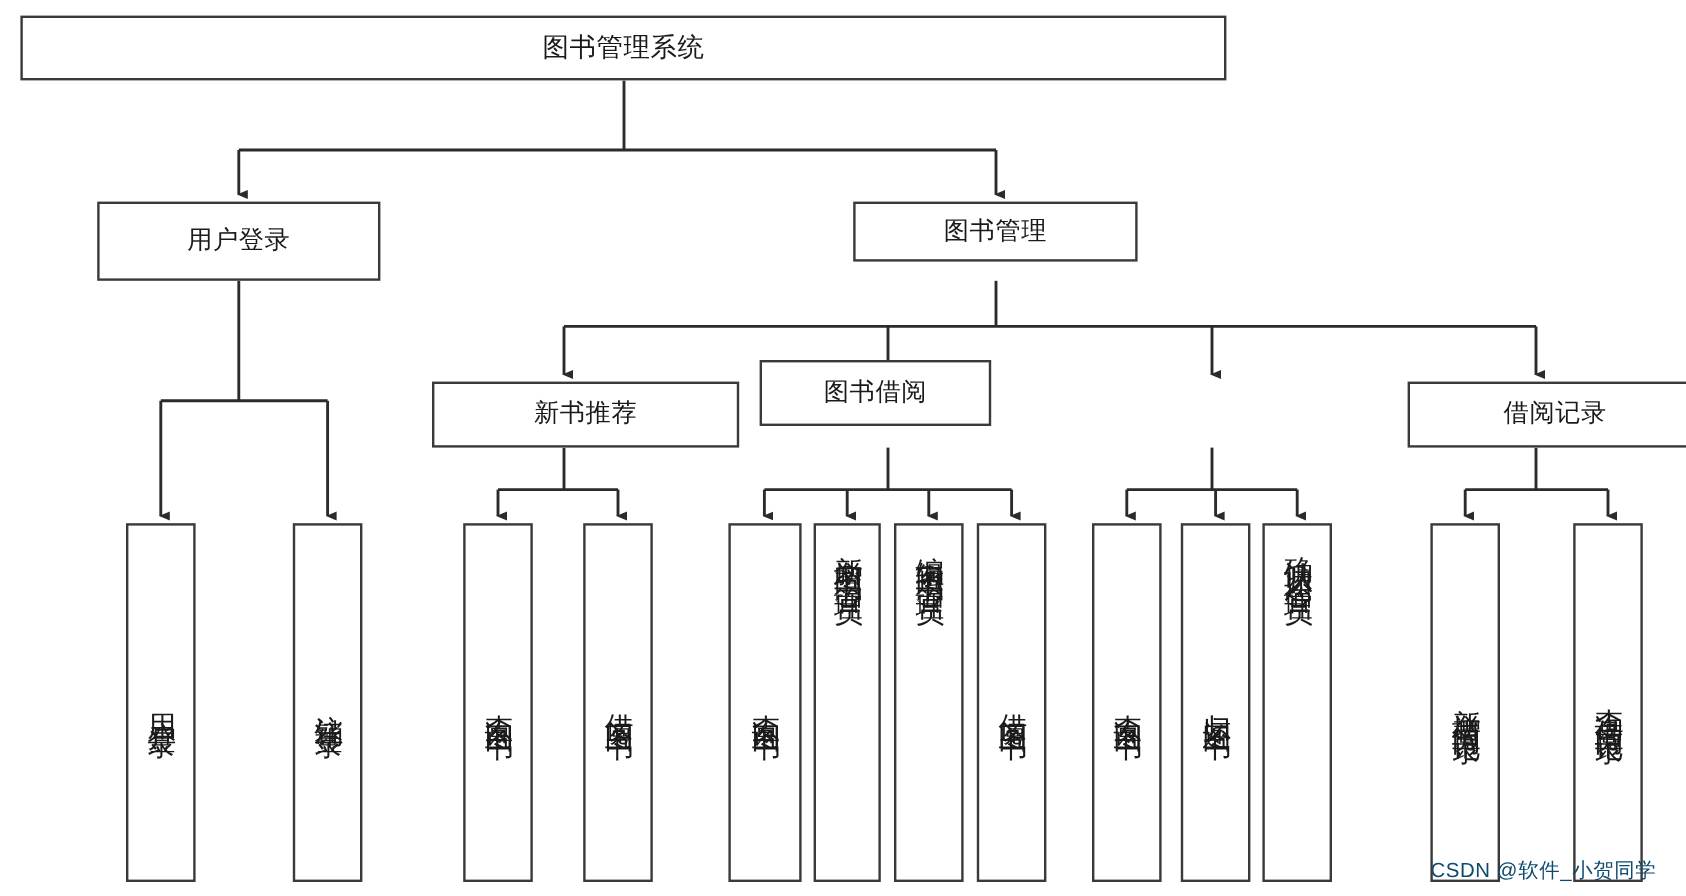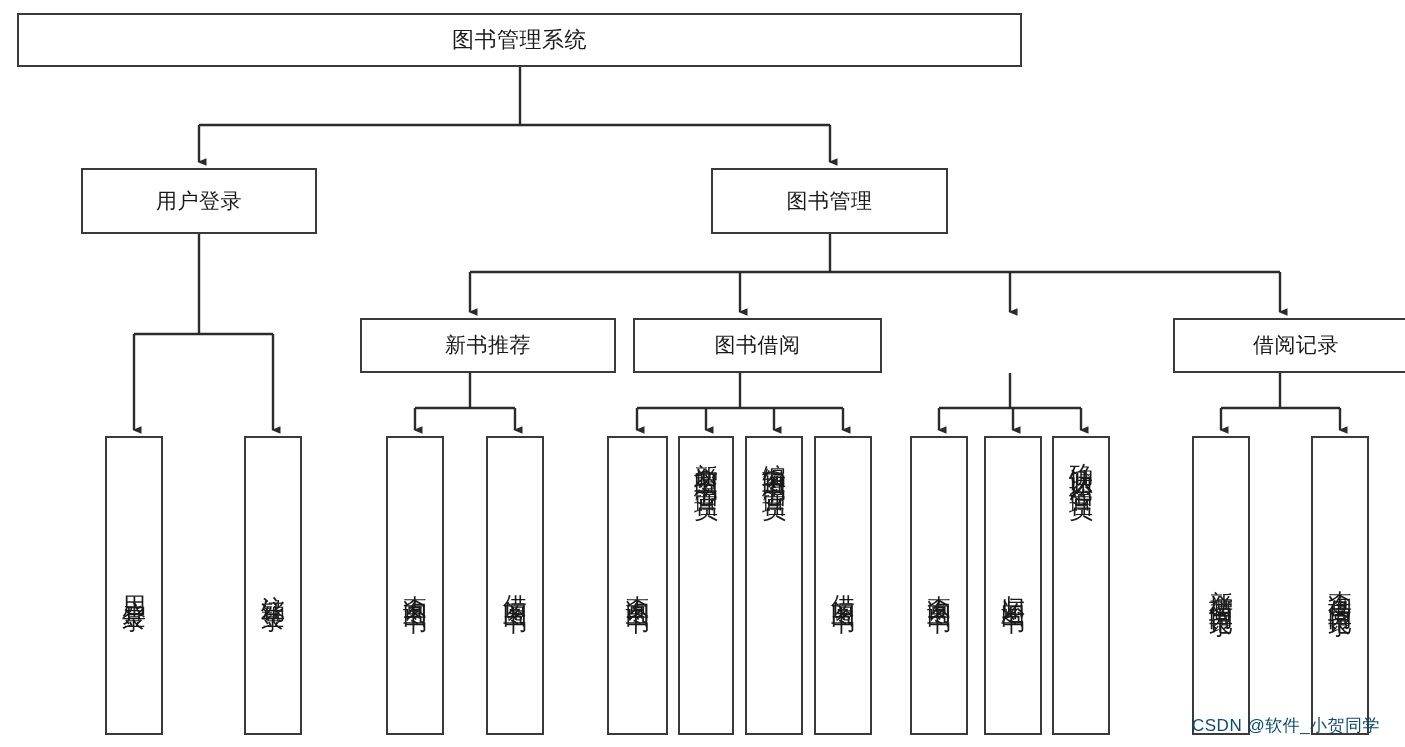--- a/index.html
+++ b/index.html
@@ -129,28 +129,28 @@
     </g>
   </svg>
 
   <div class="node horiz root" style="left:17px; top:13px; width:1005px; height:54px;">
     <span class="lbl">图书管理系统</span>
   </div>
 
   <div class="node horiz" style="left:81px; top:168px; width:236px; height:66px;">
     <span class="lbl">用户登录</span>
   </div>
-  <div class="node horiz" style="left:711px; top:168px; width:237px; height:66px;">
+  <div class="node horiz" style="left:711px; top:168px; width:237px; height:50px;">
     <span class="lbl">图书管理</span>
   </div>
 
   <div class="node horiz" style="left:360px; top:318px; width:256px; height:55px;">
     <span class="lbl">新书推荐</span>
   </div>
-  <div class="node horiz" style="left:633px; top:318px; width:249px; height:55px;">
+  <div class="node horiz" style="left:633px; top:300px; width:193px; height:55px;">
     <span class="lbl">图书借阅</span>
   </div>
   <div class="node horiz" style="left:1173px; top:318px; width:246px; height:55px;">
     <span class="lbl">借阅记录</span>
   </div>
 
   <div class="node leaf centered" style="left:105px; top:436px; width:58px; height:299px;">
     <span class="lbl">用户登录</span>
   </div>
   <div class="node leaf centered" style="left:244px; top:436px; width:58px; height:299px;">

